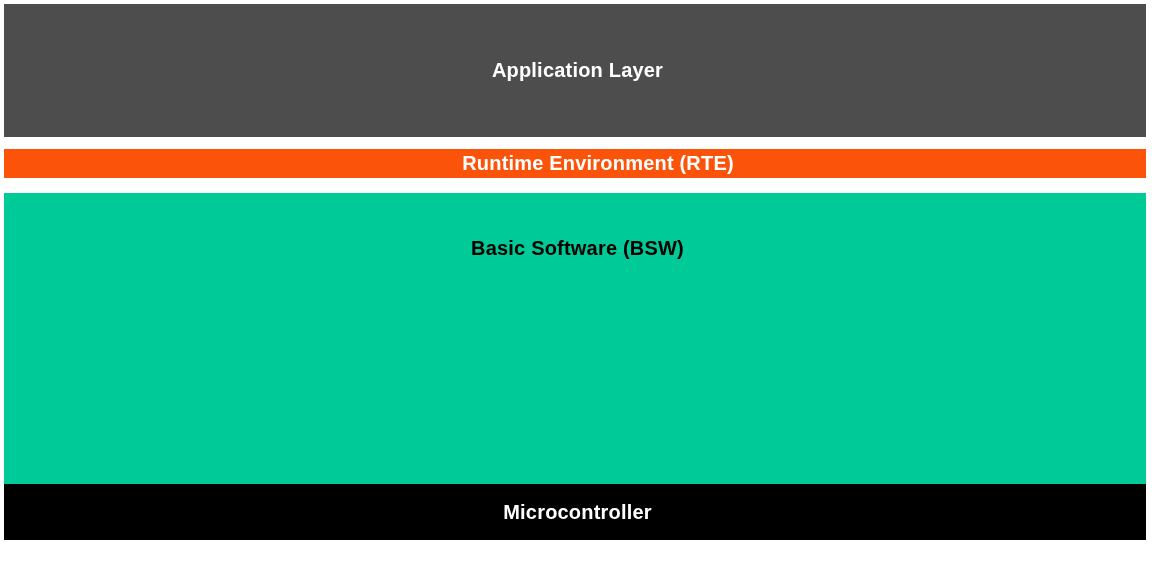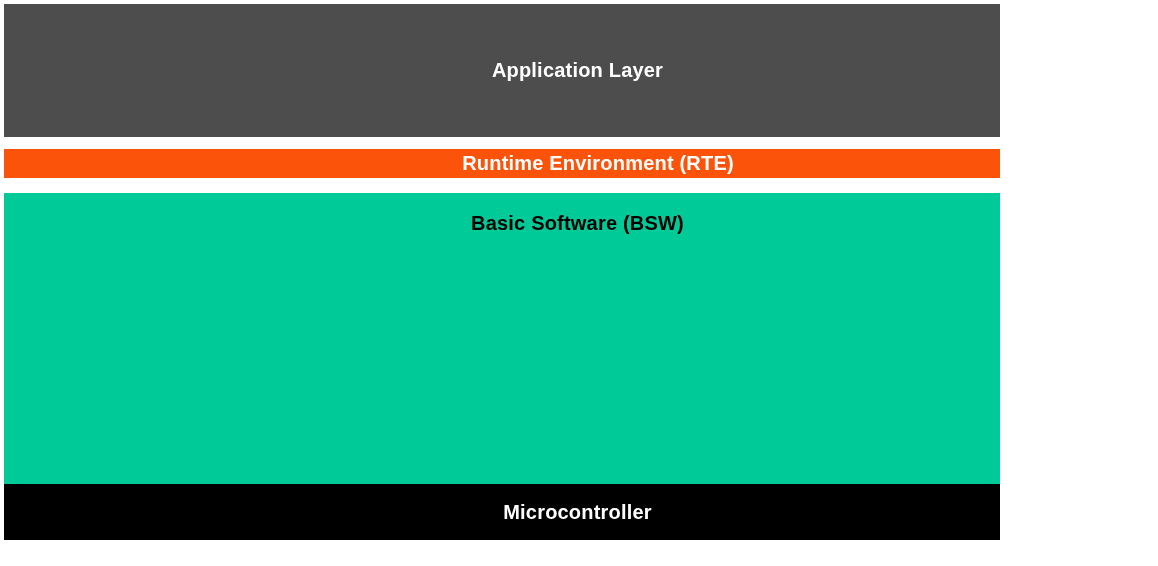--- a/index.html
+++ b/index.html
@@ -3,41 +3,41 @@
 <meta charset="utf-8">
 <style>
   html, body {
     margin: 0;
     padding: 0;
     background: #ffffff;
     font-family: "Liberation Sans", sans-serif;
   }
   .canvas {
     position: relative;
-    width: 1000px;
+    width: 1146px;
     height: 566px;
     background: #ffffff;
     overflow: hidden;
   }
   .layer {
     position: absolute;
     left: 4px;
     width: 1147px;
     box-sizing: border-box;
     display: flex;
     align-items: center;
     justify-content: center;
     font-weight: bold;
     font-size: 20px;
     line-height: 1.15;
     letter-spacing: 0.2px;
   }
   .layer-application   { top: 4px;   height: 133px; }
   .layer-rte           { top: 149px; height: 29px;  }
-  .layer-bsw           { top: 193px; height: 302px; align-items: flex-start; padding-top: 19px; }
+  .layer-bsw           { top: 193px; height: 302px; align-items: flex-start; padding-top: 44px; }
   .layer-mcu           { top: 484px; height: 56px;  }
   .layer-label {
     white-space: nowrap;
   }
 </style>
 </head>
 <body>
 
 <div class="canvas">
 

